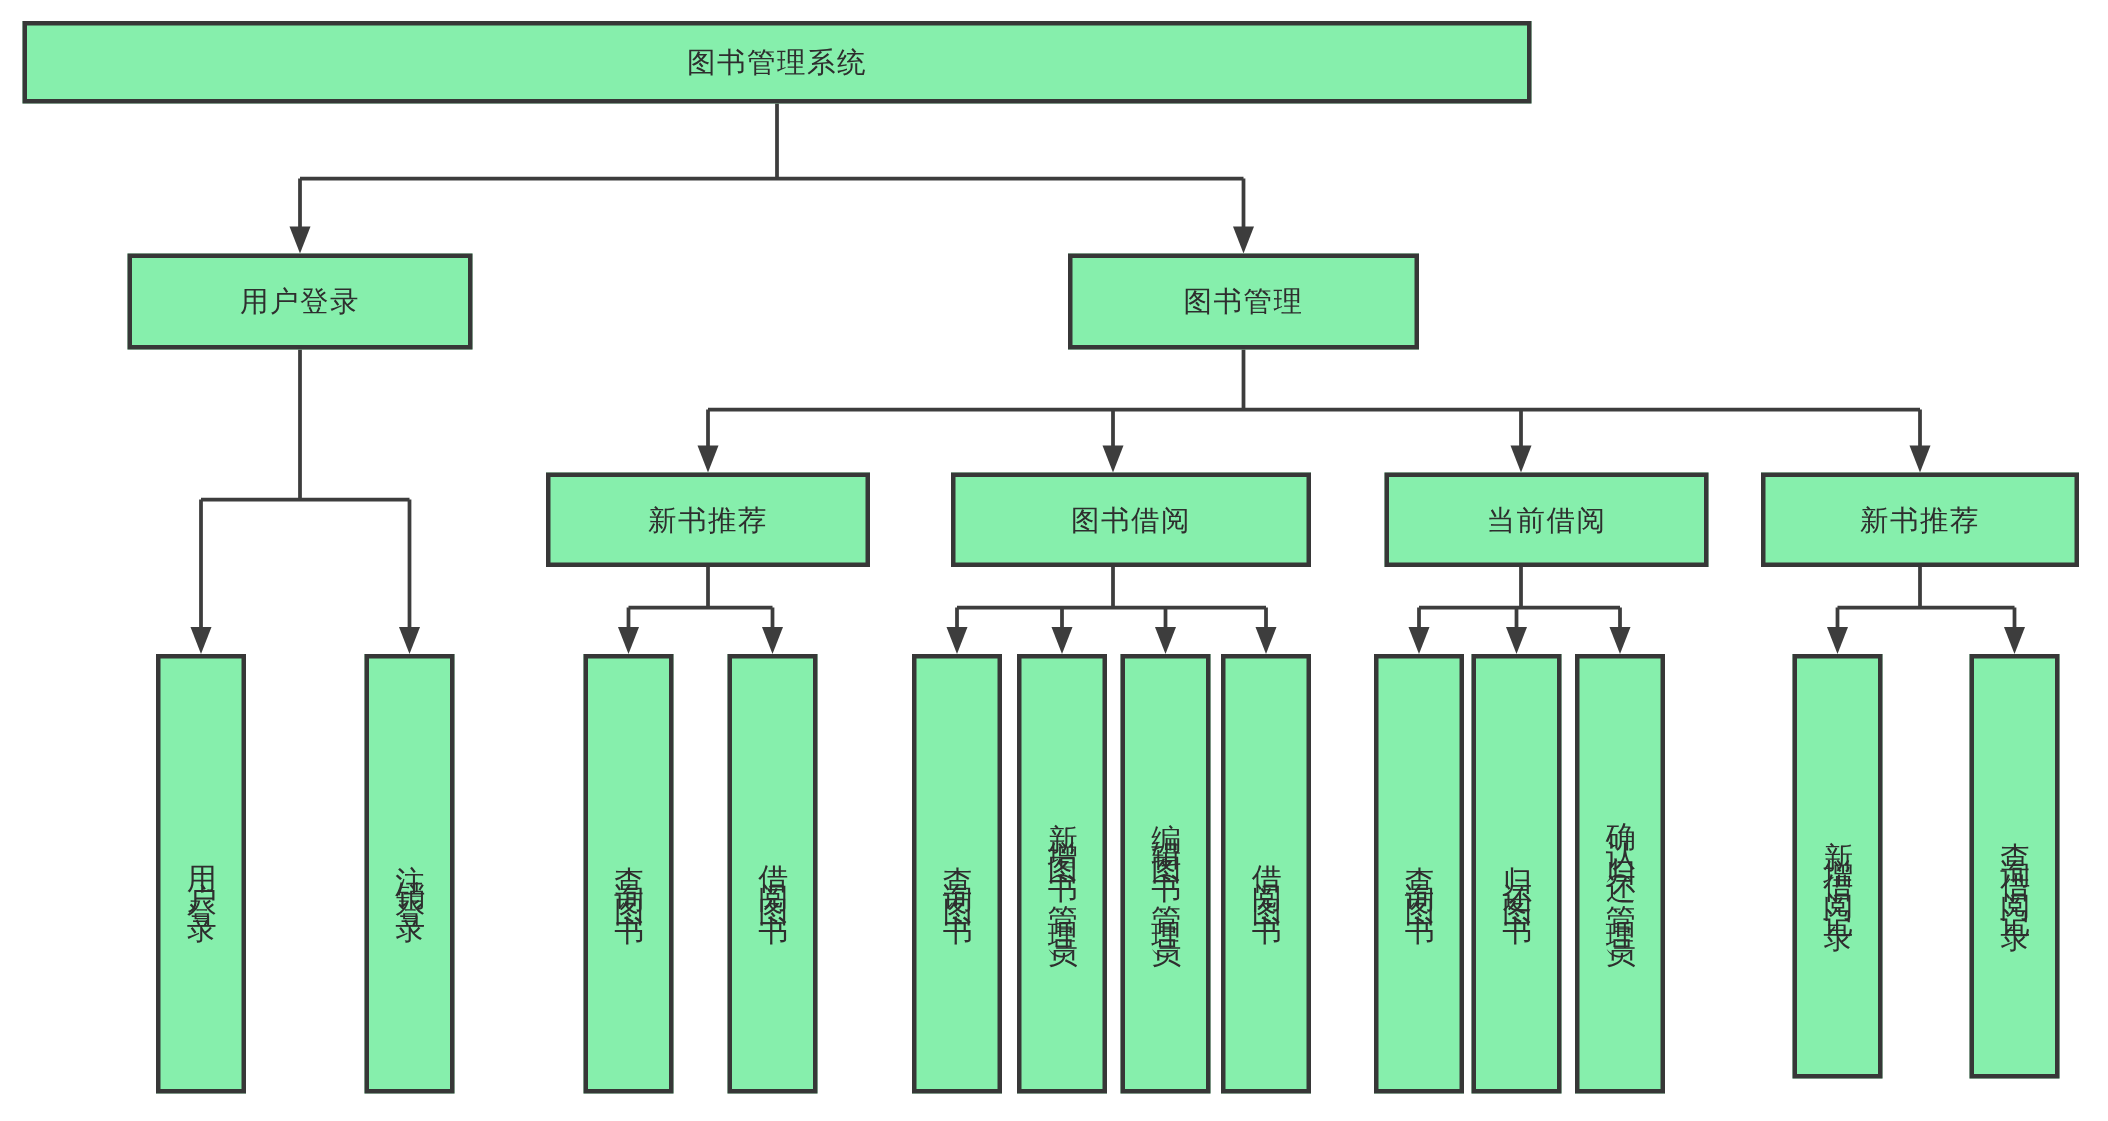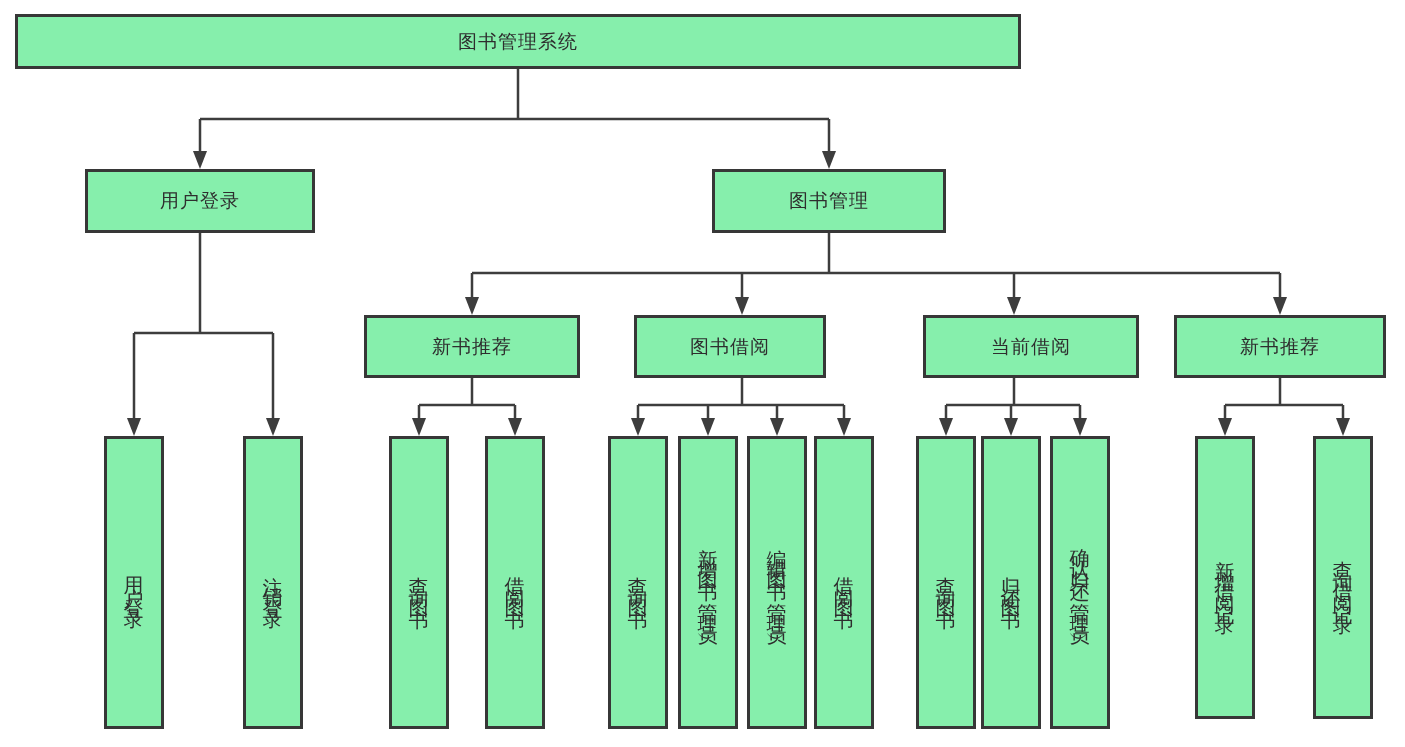--- a/index.html
+++ b/index.html
@@ -100,21 +100,21 @@
       <path d="M1336 418 L1350 418 L1343 436 Z"></path>
     </g>
   </svg>
 
   <div class="box hbox" style="left:15px; top:14px; width:1006px; height:55px;">图书管理系统</div>
 
   <div class="box hbox" style="left:85px; top:169px; width:230px; height:64px;">用户登录</div>
   <div class="box hbox" style="left:712px; top:169px; width:234px; height:64px;">图书管理</div>
 
   <div class="box hbox" style="left:364px; top:315px; width:216px; height:63px;">新书推荐</div>
-  <div class="box hbox" style="left:634px; top:315px; width:192px; height:63px;">图书借阅</div>
+  <div class="box hbox" style="left:634px; top:315px; width:240px; height:63px;">图书借阅</div>
   <div class="box hbox" style="left:906px; top:315px; width:216px; height:63px;margin-left:17px;">当前借阅</div>
   <div class="box hbox" style="left:1174px; top:315px; width:212px; height:63px;">新书推荐</div>
 
   <div class="box vbox" style="left:104px; top:436px; width:60px; height:293px;">用户登录</div>
   <div class="box vbox" style="left:243px; top:436px; width:60px; height:293px;">注销登录</div>
 
   <div class="box vbox" style="left:389px; top:436px; width:60px; height:293px;">查询图书</div>
   <div class="box vbox" style="left:485px; top:436px; width:60px; height:293px;">借阅图书</div>
 
   <div class="box vbox" style="left:608px; top:436px; width:60px; height:293px;">查询图书</div>

